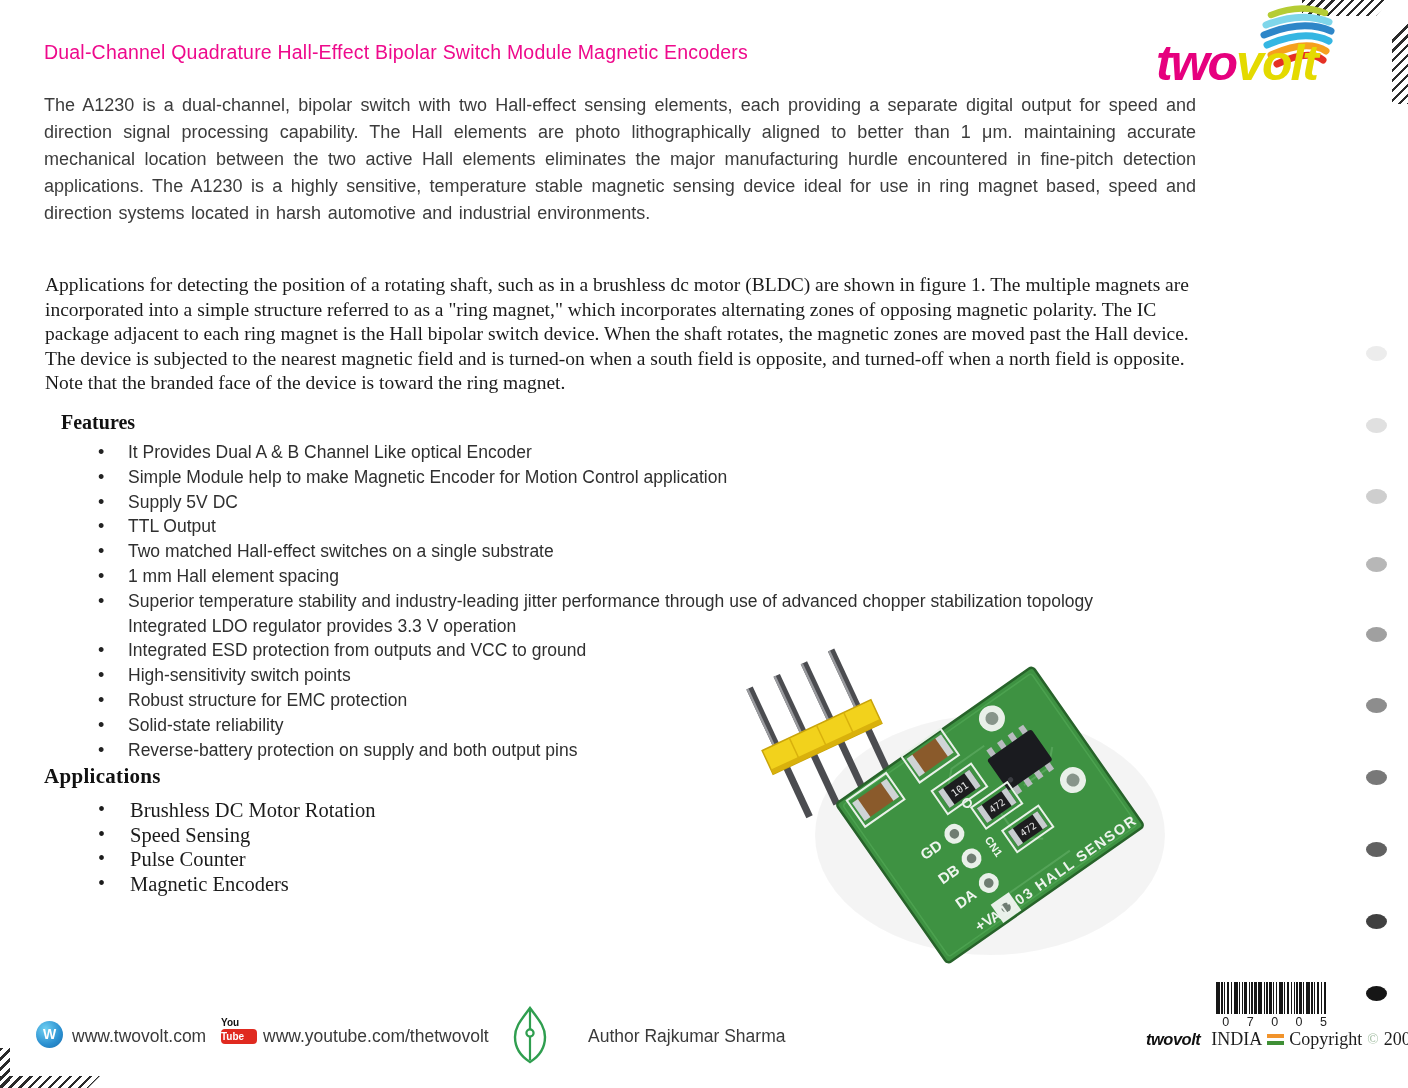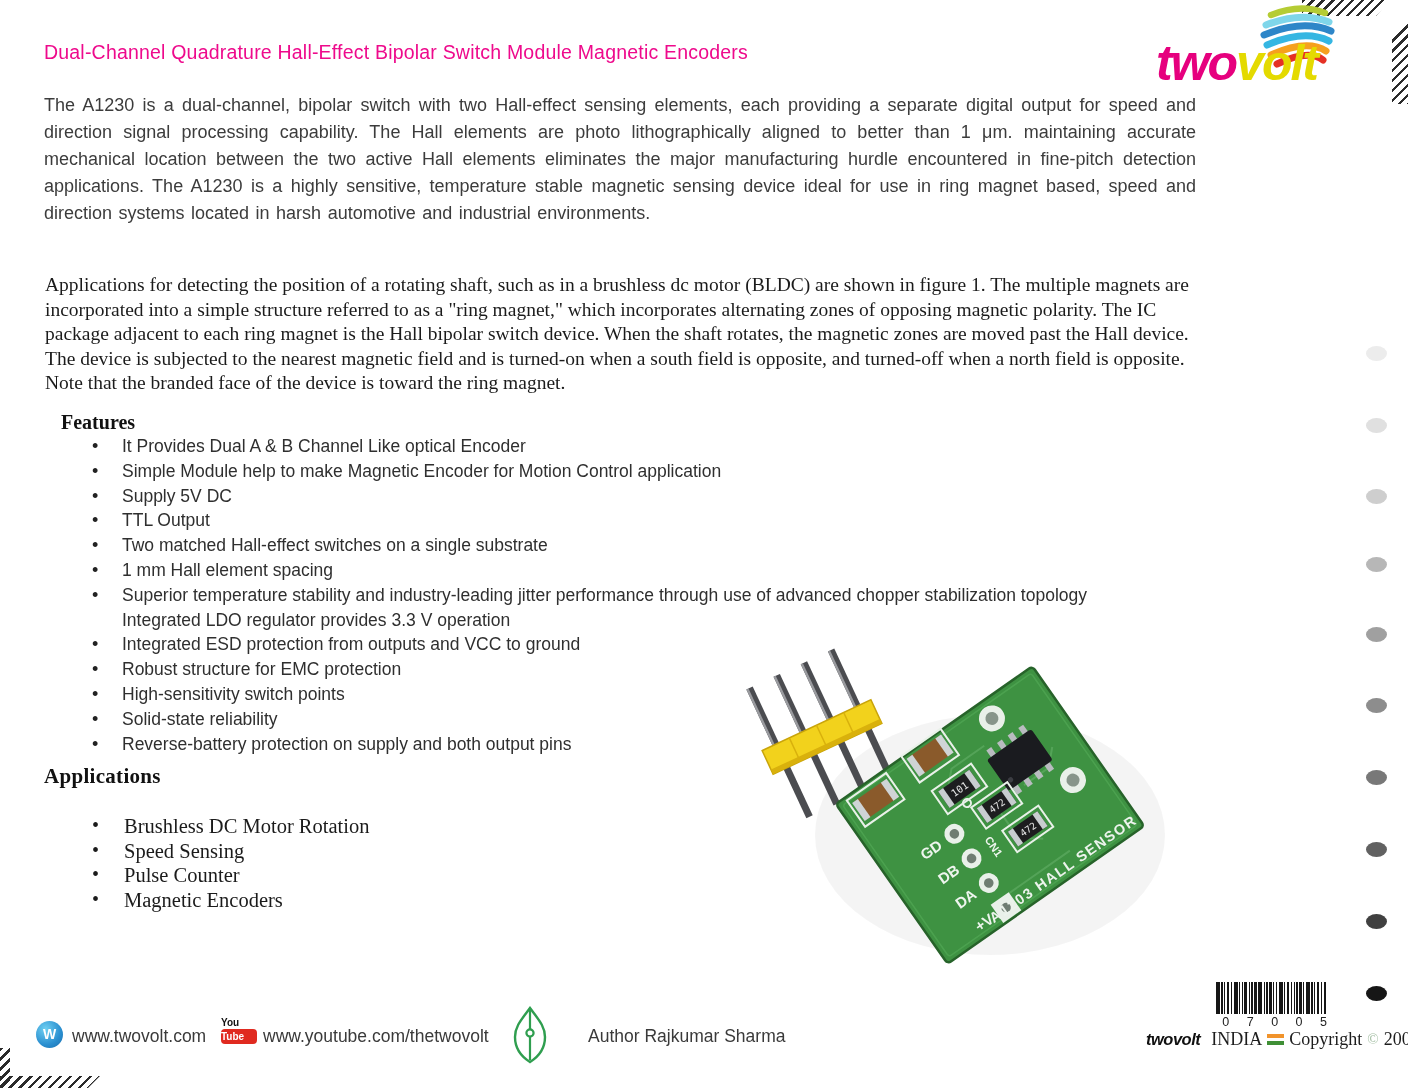--- a/index.html
+++ b/index.html
@@ -23,26 +23,26 @@
   .para-intro{position:absolute;left:44px;top:92px;width:1152px;margin:0;
       font-size:18px;line-height:27px;color:#3c3c3c;text-align:justify;word-spacing:1.5px;}
   .para-desc{position:absolute;left:44px;top:272px;width:1155px;margin:1px;
       font-family:"Liberation Serif",serif;font-size:19.5px;line-height:24.6px;color:#1b1b1b;}
   
   .h-features{position:absolute;left:44px;top:394px;margin:17px;font-family:"Liberation Serif",serif;
       font-size:20px;color:#111;}
   .h-apps{position:absolute;left:44px;top:764px;margin:0;font-family:"Liberation Serif",serif;
       font-size:21px;color:#111;letter-spacing:.3px;}
   
-  ul.plain{list-style:none;margin:12px;padding:0;}
+  ul.plain{list-style:none;margin:18px;padding:0;}
   .features-list{position:absolute;left:78px;top:422px;width:1110px;}
   .features-list li{position:relative;padding-left:32px;font-size:17.5px;line-height:24.8px;
       color:#2f2f2f;white-space:pre-line;}
   .features-list li::before{content:"•";position:absolute;left:2px;top:0;font-size:18px;color:#222;}
-  .apps-list{position:absolute;left:80px;top:802px;}
+  .apps-list{position:absolute;left:80px;top:780px;}
   .apps-list li{position:relative;padding-left:32px;font-family:"Liberation Serif",serif;
       font-size:20.5px;line-height:24.6px;color:#1b1b1b;}
   .apps-list li::before{content:"•";position:absolute;left:0;top:-1px;font-size:20px;color:#1b1b1b;}
   
   .dot{position:absolute;left:1366px;width:21px;height:15px;border-radius:50%;}
   
   .pcb{position:absolute;left:735px;top:630px;width:430px;height:340px;}
   
   .f-text{position:absolute;font-size:17.5px;color:#3a3a3a;white-space:nowrap;}
   .w-icon{position:absolute;left:36px;top:1021px;width:27px;height:27px;border-radius:50%;
@@ -98,22 +98,22 @@
   <ul class="plain features-list">
     <li>It Provides Dual A &amp; B Channel Like optical Encoder</li>
     <li>Simple Module help to make Magnetic Encoder for Motion Control application</li>
     <li>Supply 5V DC</li>
     <li>TTL Output</li>
     <li>Two matched Hall-effect switches on a single substrate</li>
     <li>1 mm Hall element spacing</li>
     <li>Superior temperature stability and industry-leading jitter performance through use of advanced   chopper stabilization topology
 Integrated LDO regulator provides 3.3 V operation</li>
     <li>Integrated ESD protection from outputs and VCC to ground</li>
+    <li>High-sensitivity switch points</li>
     <li>Robust structure for EMC protection</li>
-    <li>High-sensitivity switch points</li>
     <li>Solid-state reliability</li>
     <li>Reverse-battery protection on supply and both output pins</li>
   </ul>
 
   <h2 class="h-apps">Applications</h2>
   <ul class="plain apps-list">
     <li>Brushless DC Motor Rotation</li>
     <li>Speed Sensing</li>
     <li>Pulse Counter</li>
     <li>Magnetic Encoders</li>

